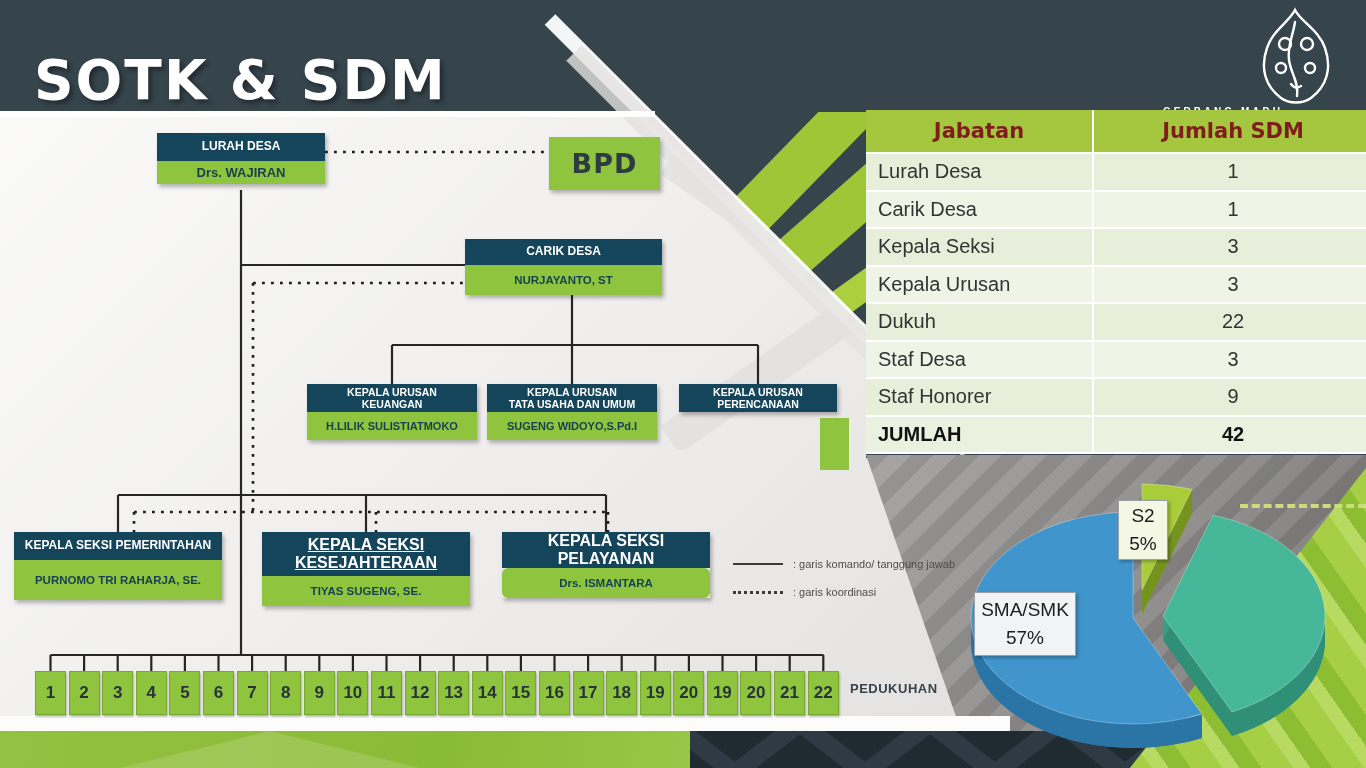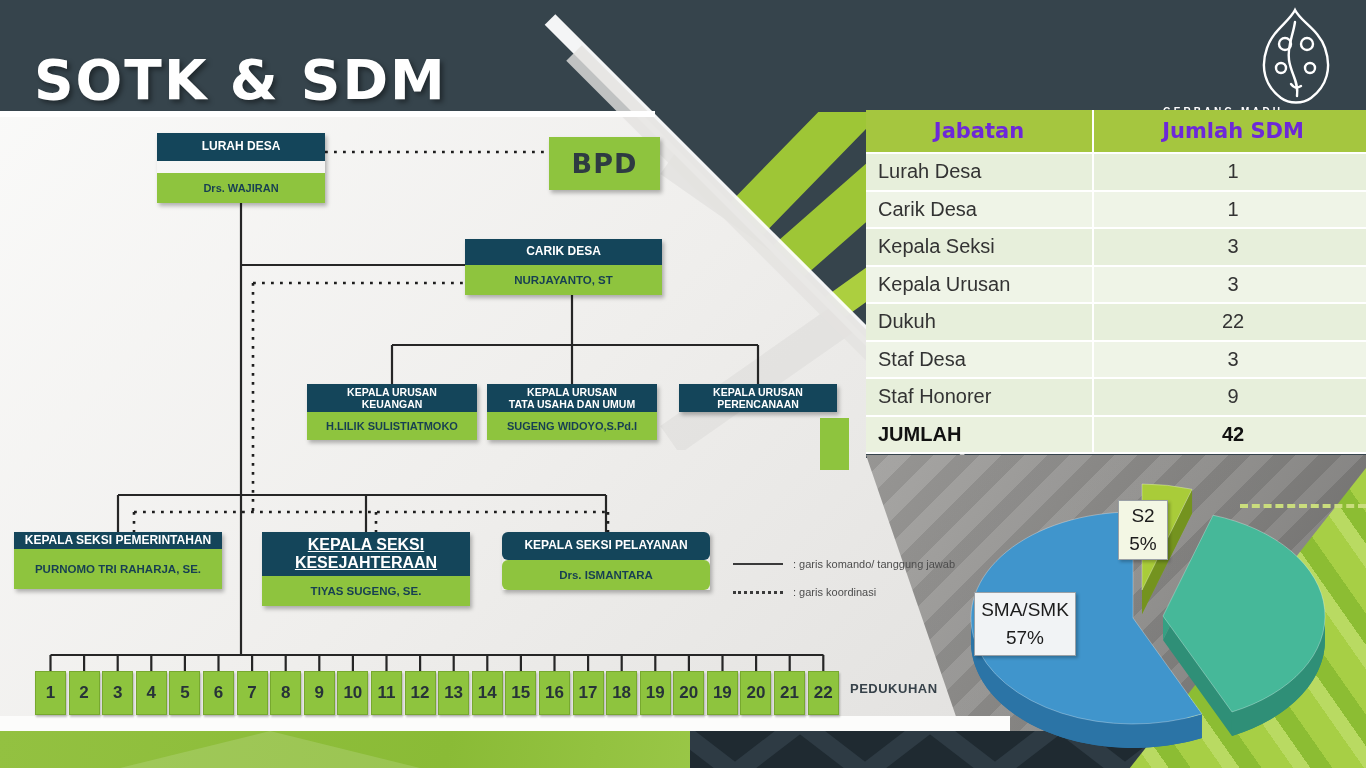--- a/index.html
+++ b/index.html
@@ -61,21 +61,21 @@
 
   
   .pd-row{left:35px;top:671px;display:flex;gap:2.6px;z-index:3;}
   .pd-box{width:31px;height:44px;background:#8ec43e;border:1px solid #77a82f;box-sizing:border-box;
       color:#273338;font-weight:bold;font-size:17px;display:flex;align-items:center;justify-content:center;
       box-shadow:1px 2px 2px rgba(0,0,0,.25);}
   .pd-label{left:850px;top:681px;font-weight:bold;font-size:13px;color:#37424a;z-index:3;letter-spacing:.5px;}
 
   
   .sdm-table{left:866px;top:110px;width:500px;z-index:5;border-collapse:collapse;table-layout:fixed;}
-  .sdm-table th{background:#a5c63f;color:#6d28d9;font-weight:bold;font-size:21px;height:40px;
+  .sdm-table th{background:#a5c63f;color:#7f1d1d;font-weight:bold;font-size:21px;height:40px;
       font-family:"DejaVu Sans",sans-serif;}
   .sdm-table th,.sdm-table td{border:2px solid #fff;border-top:none;}
   .sdm-table th:first-child,.sdm-table td:first-child{border-left:none;width:224px;}
   .sdm-table th:last-child,.sdm-table td:last-child{border-right:none;width:276px;}
   .sdm-table td{font-size:20px;color:#333;height:35.5px;padding:0;}
   .sdm-table td.c1{padding-left:12px;}
   .sdm-table td.c2{text-align:center;}
   .sdm-table tr:nth-child(odd) td{background:#e7efdb;}
   .sdm-table tr:nth-child(even) td{background:#eff4e7;}
   .sdm-table tr.total td{font-weight:bold;color:#111;background:#eaf1de;}
@@ -147,21 +147,21 @@
   </div>
 
   <svg class="abs connectors" viewBox="0 0 1366 768">
     <path d="M241,190 V655 M241,265 H465 M572,295 V384 M392,345 H758 M392,345 V384 M758,345 V384 M118,495 H606 M118,495 V532 M366,495 V532 M606,495 V532 M50.5,655 H823.5" fill="none" stroke="#262626" stroke-width="2.2"></path>
     <path id="pd-stubs" fill="none" stroke="#262626" stroke-width="2.2" d="M50.5,655 V671 M84.1,655 V671 M117.7,655 V671 M151.3,655 V671 M184.9,655 V671 M218.5,655 V671 M252.1,655 V671 M285.7,655 V671 M319.3,655 V671 M352.9,655 V671 M386.5,655 V671 M420.1,655 V671 M453.7,655 V671 M487.3,655 V671 M520.9,655 V671 M554.5,655 V671 M588.1,655 V671 M621.7,655 V671 M655.3,655 V671 M688.9,655 V671 M722.5,655 V671 M756.1,655 V671 M789.7,655 V671 M823.3,655 V671 "></path>
     <path d="M325,152 H549 M253,283 H465 M253,283 V512 M134,512 H608 M134,512 V532 M376,512 V532 M608,512 V532" fill="none" stroke="#1d1d1d" stroke-width="2.6" stroke-dasharray="2.8 6.2"></path>
   </svg>
 
   <div class="abs node" style="left:157px;top:133px;width:168px;">
     <div class="hd" style="height:28px;font-size:12px;">LURAH DESA</div>
-    <div class="nm" style="height:30px;font-size:11px;margin-top:12px;">Drs. WAJIRAN</div>
+    <div class="nm" style="height:23px;font-size:13px;">Drs. WAJIRAN</div>
   </div>
 
   <div class="abs bpd-box" style="left:549px;top:137px;width:111px;height:53px;">BPD</div>
 
   <div class="abs node" style="left:465px;top:239px;width:197px;">
     <div class="hd" style="height:26px;font-size:12px;">CARIK DESA</div>
     <div class="nm" style="height:30px;font-size:11.5px;">NURJAYANTO, ST</div>
   </div>
 
   <div class="abs node" style="left:307px;top:384px;width:170px;">
@@ -181,31 +181,31 @@
   </div>
 
   <div class="abs node" style="left:679px;top:384px;width:158px;">
     <div class="hd" style="height:28px;font-size:10.5px;">
       <span>KEPALA URUSAN</span>
       <span>PERENCANAAN</span>
     </div>
   </div>
 
   <div class="abs node" style="left:14px;top:532px;width:208px;">
-    <div class="hd" style="height:17px;font-size:12px;">KEPALA SEKSI PEMERINTAHAN</div>
+    <div class="hd" style="height:28px;font-size:12px;">KEPALA SEKSI PEMERINTAHAN</div>
     <div class="nm" style="height:40px;font-size:11.5px;">PURNOMO TRI RAHARJA, SE.</div>
   </div>
 
   <div class="abs node" style="left:262px;top:532px;width:208px;">
     <div class="hd" style="height:44px;font-size:16px;text-decoration:underline;">KEPALA SEKSI KESEJAHTERAAN</div>
     <div class="nm" style="height:30px;font-size:11.5px;">TIYAS SUGENG, SE.</div>
   </div>
 
   <div class="abs node" style="left:502px;top:532px;width:208px;">
-    <div class="hd" style="height:28px;font-size:12px;border-radius:6px;">KEPALA SEKSI PELAYANAN</div>
+    <div class="hd" style="height:36px;font-size:16px;">KEPALA SEKSI PELAYANAN</div>
     <div class="nm" style="height:30px;font-size:11.5px;border-radius:6px;">Drs. ISMANTARA</div>
   </div>
 
   <div class="abs legend" style="left:733px;top:558px;">
     <span class="leg-solid"></span>
     <span>: garis komando/ tanggung jawab</span>
   </div>
   <div class="abs legend" style="left:733px;top:586px;">
     <span class="leg-dot"></span>
     <span>: garis koordinasi</span>

